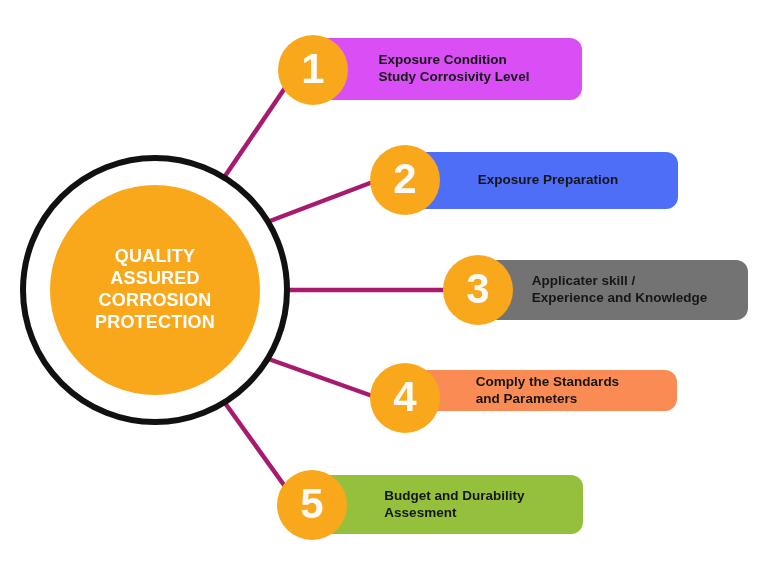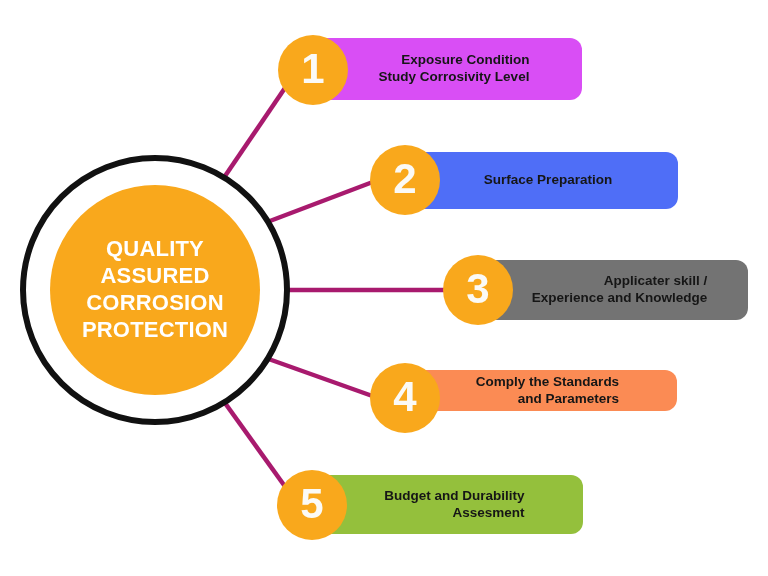--- a/index.html
+++ b/index.html
@@ -48,21 +48,21 @@
     height: 210px;
     border-radius: 50%;
     background: #F9A81C;
     z-index: 4;
     display: flex;
     align-items: center;
     justify-content: center;
   }
   .hub-label {
     color: #ffffff;
-    font-size: 22px;
+    font-size: 18px;
     font-weight: bold;
     line-height: 1.22;
     text-align: center;
     letter-spacing: 0.2px;
     white-space: pre-line;
     padding: 0 6px;
   }
 
   
   .step {
@@ -76,21 +76,21 @@
     align-items: center;
     justify-content: center;
     box-sizing: border-box;
     z-index: 5;
   }
   .step-box-text {
     color: #161616;
     font-size: 13.5px;
     font-weight: bold;
     line-height: 1.25;
-    text-align: right;
+    text-align: left;
     white-space: pre-line;
     padding: 0 14px 0 40px;
   }
   .step-badge {
     position: absolute;
     width: 70px;
     height: 70px;
     border-radius: 50%;
     background: #F9A81C;
     display: flex;
@@ -132,21 +132,21 @@
       <div class="step-box-text">Exposure Condition
 Study Corrosivity Level</div>
     </div>
     <div class="step-badge" style="left:278px; top:35px;">
       <div class="step-badge-number">1</div>
     </div>
   </div>
 
   <div class="step">
     <div class="step-box" style="left:392px; top:152px; width:286px; height:57px; background:#4F6EF7;">
-      <div class="step-box-text">Surface Preparation</div>
+      <div class="step-box-text">Exposure Preparation</div>
     </div>
     <div class="step-badge" style="left:370px; top:145px;">
       <div class="step-badge-number">2</div>
     </div>
   </div>
 
   <div class="step">
     <div class="step-box" style="left:465px; top:260px; width:283px; height:60px; background:#737373;">
       <div class="step-box-text">Applicater skill /
 Experience and Knowledge</div>

